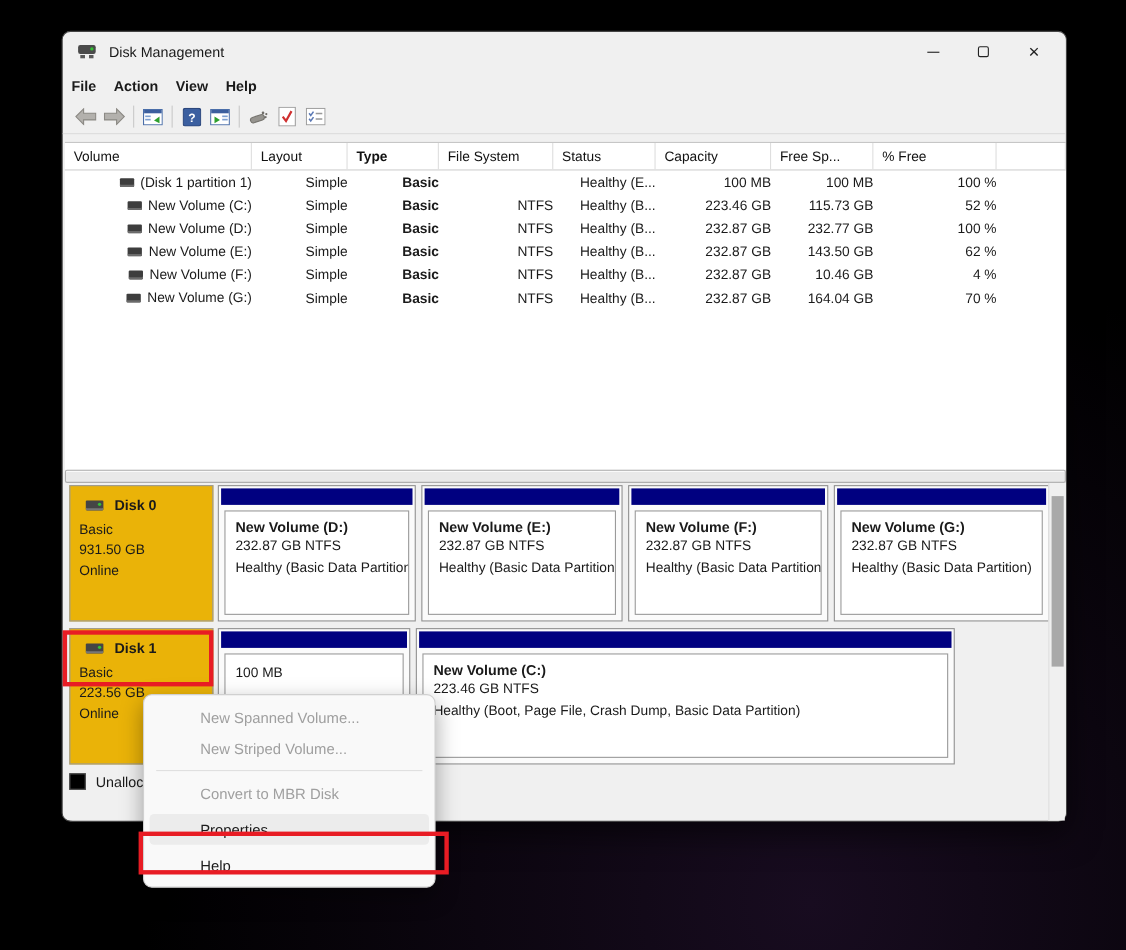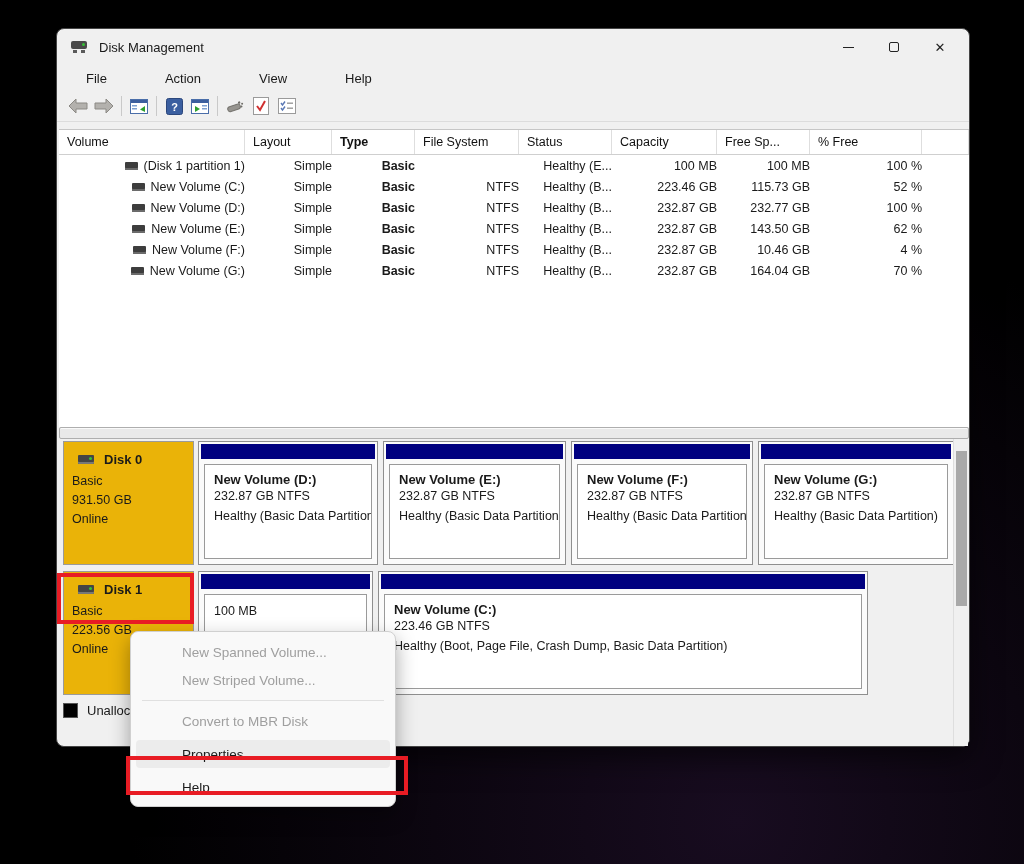--- a/index.html
+++ b/index.html
@@ -24,36 +24,36 @@
   .app-icon .feet { position:absolute; left:2px; top:10px; width:12px; height:3px;
                     background:linear-gradient(to right,#5a5a5a 0 4px,transparent 4px 8px,#5a5a5a 8px); }
   .title-text { margin-left:10px; font-size:13px; color:#191919; }
   .win-controls { position:absolute; right:6px; top:0; height:36px; display:flex; }
   .win-btn { width:46px; height:36px; display:flex; align-items:center; justify-content:center; color:#222; font-size:13px; }
   .min-glyph { width:11px; height:1px; background:#222; display:block; }
   .max-glyph { width:10px; height:10px; border:1px solid #222; border-radius:2px; display:block; }
 
   
   .menubar { left:0; top:36px; width:100%; height:26px; display:flex; align-items:center; font-size:13px; }
-  .menu-item { padding:3px 29px; border-radius:4px; }
+  .menu-item { padding:3px 8px; border-radius:4px;font-weight:bold; }
 
   
   .toolbar { left:0; top:62px; width:100%; height:31px; display:flex; align-items:center;
              border-bottom:1px solid #dcdcdc; padding-left:8px; }
   .tb-btn { width:26px; height:24px; display:flex; align-items:center; justify-content:center; }
   .tb-sep { width:1px; height:20px; background:#c9c9c9; margin:0 4px; }
 
   
   .table-pane { left:2px; top:100px; width:910px; height:298px; background:#fff;
                 border-top:1px solid #c6c6c6; font-size:12.5px; }
   .thead { display:flex; height:25px; border-bottom:1px solid #cfcfcf; align-items:stretch; }
   .th { display:flex; align-items:center; padding-left:8px; border-right:1px solid #dedede; color:#111; }
   .trow { display:flex; height:21px; align-items:center; }
   .tc { padding-left:8px; white-space:nowrap; overflow:hidden;text-align:right; }
-  .c0{width:186px;} .c1{width:87px;} .c2{width:83px;font-weight:bold;} .c3{width:104px;}
+  .c0{width:170px;} .c1{width:87px;} .c2{width:83px;font-weight:bold;} .c3{width:104px;}
   .c4{width:93px;} .c5{width:105px;} .c6{width:93px;} .c7{width:112px;} .c8{flex:1;}
   .vicon { display:inline-block; width:13px; height:8px; background:#3d3d3d; border-radius:1px;
            margin-right:6px; vertical-align:middle; box-shadow:inset 0 -2px 0 #6b6b6b; }
   .c0 .cell-text { vertical-align:middle; }
 
   
   .splitter { left:2px; top:398px; width:910px; height:12px; background:#e9e9e9;
               border:1px solid #aeaeae; border-radius:2px;
               box-shadow:inset 0 1px 0 #fafafa; }
 

